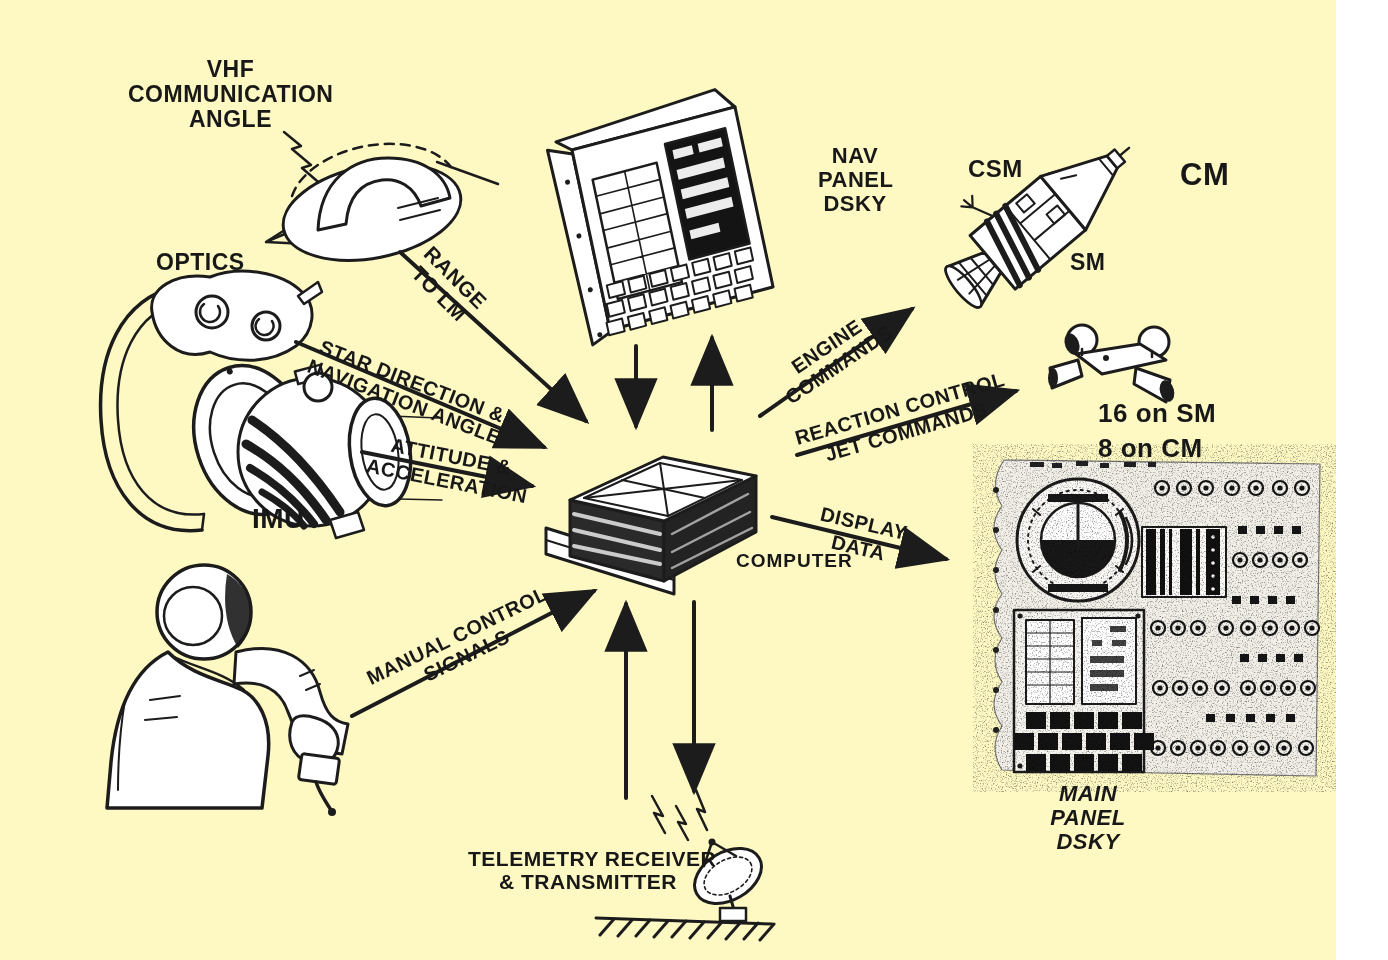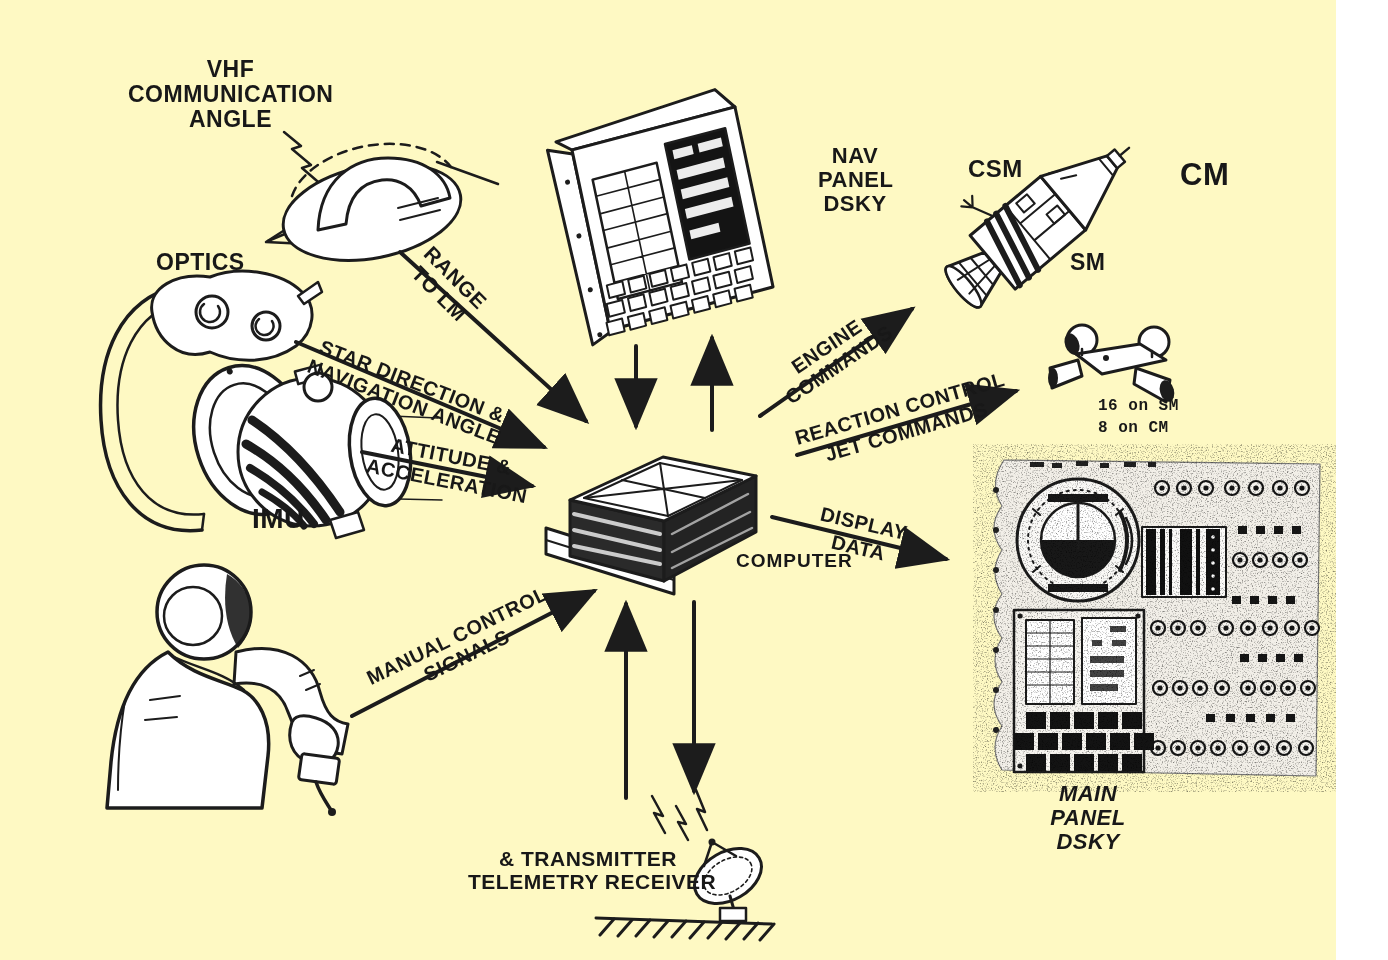--- a/index.html
+++ b/index.html
@@ -356,36 +356,36 @@
   <div class="lbl" style="left:770px;top:144px;width:74px;font-size:22px;margin-left:48px;">
     <div>NAV</div>
     <div>PANEL</div>
     <div>DSKY</div>
   </div>
 
   <div class="lbl" style="left:968px;top:128px;font-size:24px;margin-top:28px;">CSM</div>
   <div class="lbl" style="left:1180px;top:158px;font-size:31px;">CM</div>
   <div class="lbl" style="left:1070px;top:250px;font-size:23px;">SM</div>
 
-  <div class="lbl left" style="left:1098px;top:396px;font-size:16px;line-height:1.35;font-family:Liberation Mono, monospace;">
+  <div class="lbl left" style="left:1098px;top:396px;font-size:26px;line-height:1.35;">
     <div>16 on SM</div>
     <div>8 on CM</div>
   </div>
 
   <div class="lbl" style="left:736px;top:551px;font-size:19px;letter-spacing:1px;">COMPUTER</div>
 
   <div class="lbl" style="left:1038px;top:782px;width:100px;font-size:22px;font-style:italic;">
     <div>MAIN</div>
     <div>PANEL</div>
     <div>DSKY</div>
   </div>
 
   <div class="lbl" style="left:468px;top:848px;width:240px;font-size:21px;">
+    <div>TELEMETRY RECEIVER</div>
     <div>&amp; TRANSMITTER</div>
-    <div>TELEMETRY RECEIVER</div>
   </div>
 
   <div class="lbl rot" style="left:447px;top:286px;font-size:21px;transform:translate(-50%,-50%) rotate(45deg);">
     <div>RANGE</div>
     <div>TO LM</div>
   </div>
 
   <div class="lbl rot" style="left:408px;top:392px;font-size:20px;transform:translate(-50%,-50%) rotate(21deg);">
     <div>STAR DIRECTION &amp;</div>
     <div>NAVIGATION ANGLE</div>

